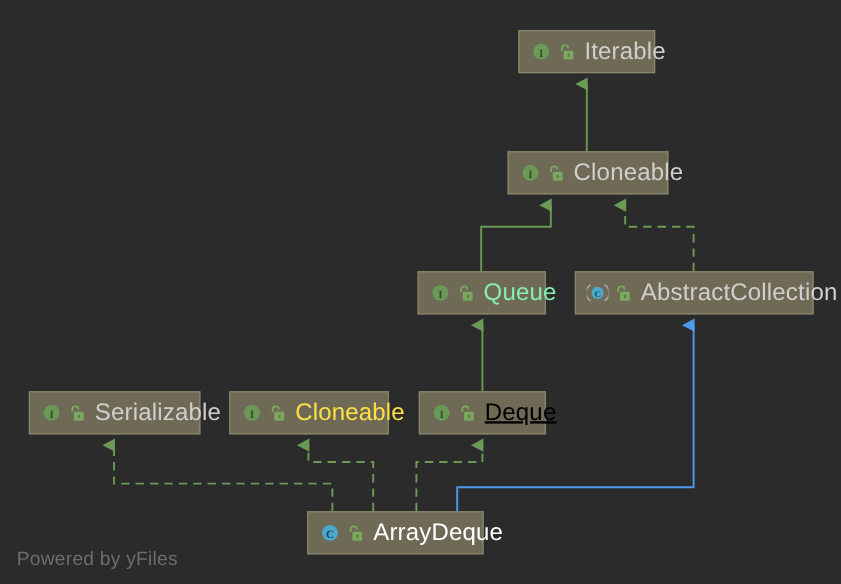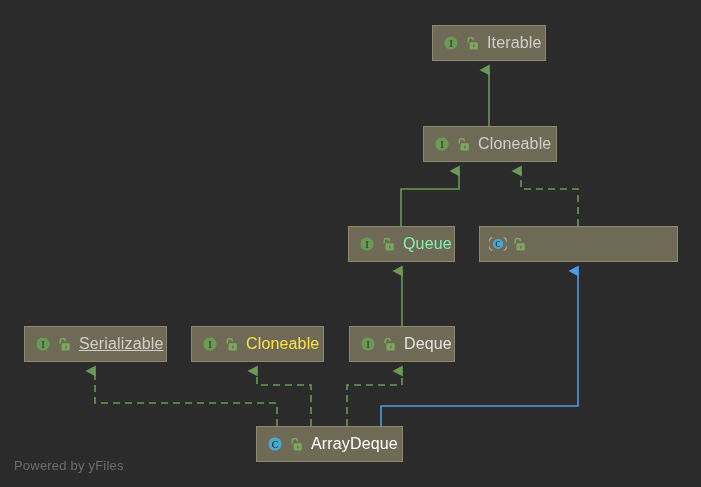--- a/index.html
+++ b/index.html
@@ -43,31 +43,31 @@
   }
   .node .lock {
     flex: 0 0 auto;
     width: 14px;
     height: 15px;
     margin-right: 8px;
     position: relative;
     display: block;
   }
   .node .label {
-    font-size: 16px;
+    font-size: 20px;
     color: #d0cfcc;
     white-space: nowrap;
     line-height: 1;
     letter-spacing: 0.15px;
   }
   #watermark {
     position: absolute;
     left: 14px;
     top: 458px;
-    font-size: 13px;
+    font-size: 16px;
     color: #6d6d6d;
     letter-spacing: 0.2px;
     z-index: 3;
   }
 </style>
 </head>
 <body>
 
 <div id="canvas">
 
@@ -134,32 +134,33 @@
             <path d="M3.2 2.2 A 8 8 0 0 0 3.2 15.8" fill="none" stroke="#a9a9a0" stroke-width="1.3"></path>
             <path d="M14.8 2.2 A 8 8 0 0 1 14.8 15.8" fill="none" stroke="#a9a9a0" stroke-width="1.3"></path>
             <circle cx="9" cy="9" r="5.1" fill="#4aa8cc"></circle>
             <text x="9" y="12.2" text-anchor="middle" font-size="7.4" font-family="&quot;Liberation Serif&quot;, serif" font-weight="bold" fill="#1f4454">C</text>
           </svg></span>
         <span class="lock"><svg viewBox="0 0 14 15" width="14" height="15">
             <path d="M3.2 6.4 V4.2 a2.6 2.6 0 0 1 5.2 0" fill="none" stroke="#7aa85f" stroke-width="1.5"></path>
             <rect x="4.6" y="6.2" width="8.2" height="7.4" rx="1" fill="#7aa85f"></rect>
             <rect x="8.1" y="8.6" width="1.5" height="2.7" fill="#6f6a56"></rect>
           </svg></span>
+        <span class="label" style="color: rgb(208, 207, 204);">AbstractCollection</span>
       </div>
       <div class="node" style="left: 24px; top: 326px; width: 143px; height: 36px; background: rgb(111, 106, 86); border-color: rgb(140, 135, 111);">
         <span class="badge"><svg viewBox="0 0 18 18" width="18" height="18">
             <circle cx="9" cy="9" r="6.6" fill="#6a9a55"></circle>
             <text x="9" y="13.1" text-anchor="middle" font-size="9.4" font-family="&quot;Liberation Serif&quot;, serif" font-weight="bold" fill="#3d4a33">I</text>
           </svg></span>
         <span class="lock"><svg viewBox="0 0 14 15" width="14" height="15">
             <path d="M3.2 6.4 V4.2 a2.6 2.6 0 0 1 5.2 0" fill="none" stroke="#7aa85f" stroke-width="1.5"></path>
             <rect x="4.6" y="6.2" width="8.2" height="7.4" rx="1" fill="#7aa85f"></rect>
             <rect x="8.1" y="8.6" width="1.5" height="2.7" fill="#6f6a56"></rect>
           </svg></span>
-        <span class="label" style="color: rgb(208, 207, 204); text-decoration: underline;">Serializable</span>
+        <span class="label" style="color: rgb(208, 207, 204);">Serializable</span>
       </div>
       <div class="node" style="left: 191px; top: 326px; width: 133px; height: 36px; background: rgb(111, 106, 86); border-color: rgb(140, 135, 111);">
         <span class="badge"><svg viewBox="0 0 18 18" width="18" height="18">
             <circle cx="9" cy="9" r="6.6" fill="#6a9a55"></circle>
             <text x="9" y="13.1" text-anchor="middle" font-size="9.4" font-family="&quot;Liberation Serif&quot;, serif" font-weight="bold" fill="#3d4a33">I</text>
           </svg></span>
         <span class="lock"><svg viewBox="0 0 14 15" width="14" height="15">
             <path d="M3.2 6.4 V4.2 a2.6 2.6 0 0 1 5.2 0" fill="none" stroke="#7aa85f" stroke-width="1.5"></path>
             <rect x="4.6" y="6.2" width="8.2" height="7.4" rx="1" fill="#7aa85f"></rect>
             <rect x="8.1" y="8.6" width="1.5" height="2.7" fill="#6f6a56"></rect>
@@ -169,21 +170,21 @@
       <div class="node" style="left: 349px; top: 326px; width: 106px; height: 36px; background: rgb(111, 106, 86); border-color: rgb(140, 135, 111);">
         <span class="badge"><svg viewBox="0 0 18 18" width="18" height="18">
             <circle cx="9" cy="9" r="6.6" fill="#6a9a55"></circle>
             <text x="9" y="13.1" text-anchor="middle" font-size="9.4" font-family="&quot;Liberation Serif&quot;, serif" font-weight="bold" fill="#3d4a33">I</text>
           </svg></span>
         <span class="lock"><svg viewBox="0 0 14 15" width="14" height="15">
             <path d="M3.2 6.4 V4.2 a2.6 2.6 0 0 1 5.2 0" fill="none" stroke="#7aa85f" stroke-width="1.5"></path>
             <rect x="4.6" y="6.2" width="8.2" height="7.4" rx="1" fill="#7aa85f"></rect>
             <rect x="8.1" y="8.6" width="1.5" height="2.7" fill="#6f6a56"></rect>
           </svg></span>
-        <span class="label" style="color: #e5e5e5;">Deque</span>
+        <span class="label" style="color: #000000; text-decoration: underline;">Deque</span>
       </div>
       <div class="node" style="left: 256px; top: 426px; width: 147px; height: 36px; background: rgb(111, 106, 86); border-color: rgb(140, 135, 111);">
         <span class="badge"><svg viewBox="0 0 18 18" width="18" height="18">
             <circle cx="9" cy="9" r="6.6" fill="#4aa8cc"></circle>
             <text x="9" y="13.1" text-anchor="middle" font-size="9.4" font-family="&quot;Liberation Serif&quot;, serif" font-weight="bold" fill="#1f4454">C</text>
           </svg></span>
         <span class="lock"><svg viewBox="0 0 14 15" width="14" height="15">
             <path d="M3.2 6.4 V4.2 a2.6 2.6 0 0 1 5.2 0" fill="none" stroke="#7aa85f" stroke-width="1.5"></path>
             <rect x="4.6" y="6.2" width="8.2" height="7.4" rx="1" fill="#7aa85f"></rect>
             <rect x="8.1" y="8.6" width="1.5" height="2.7" fill="#6f6a56"></rect>

